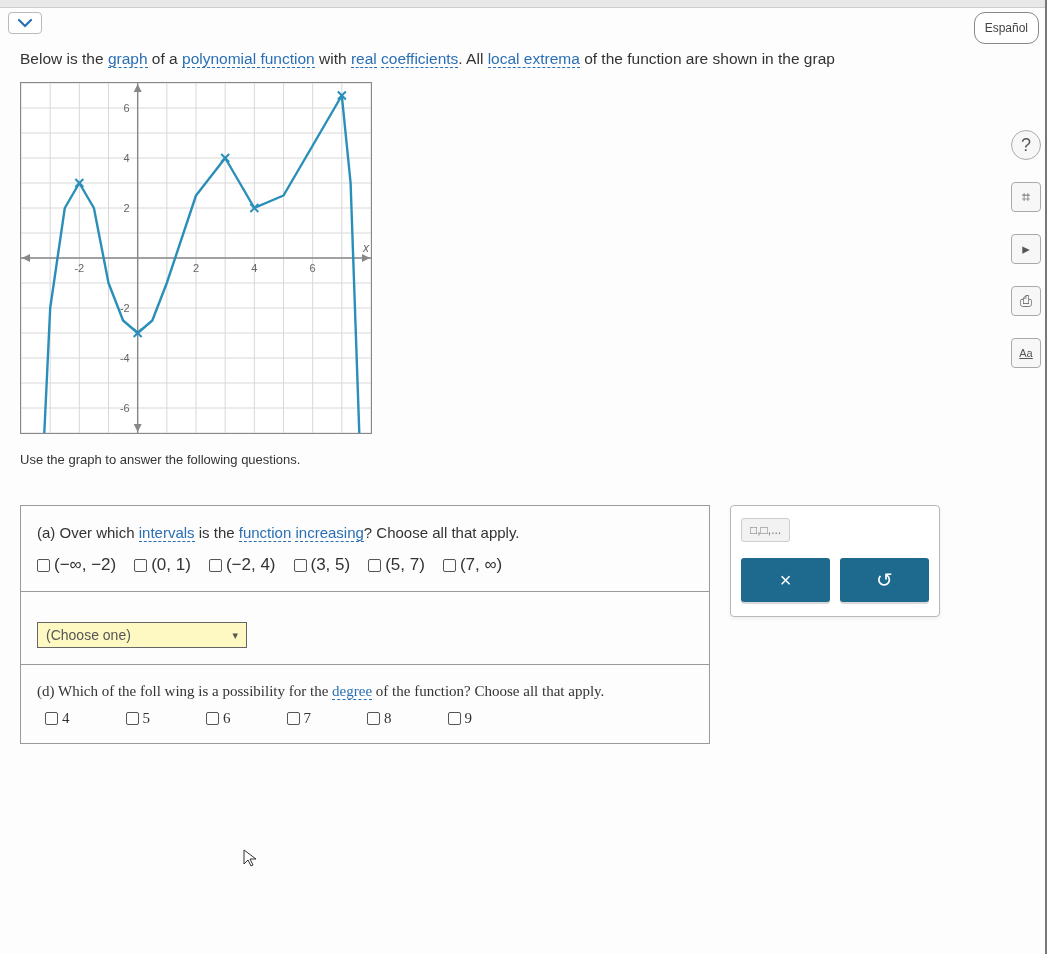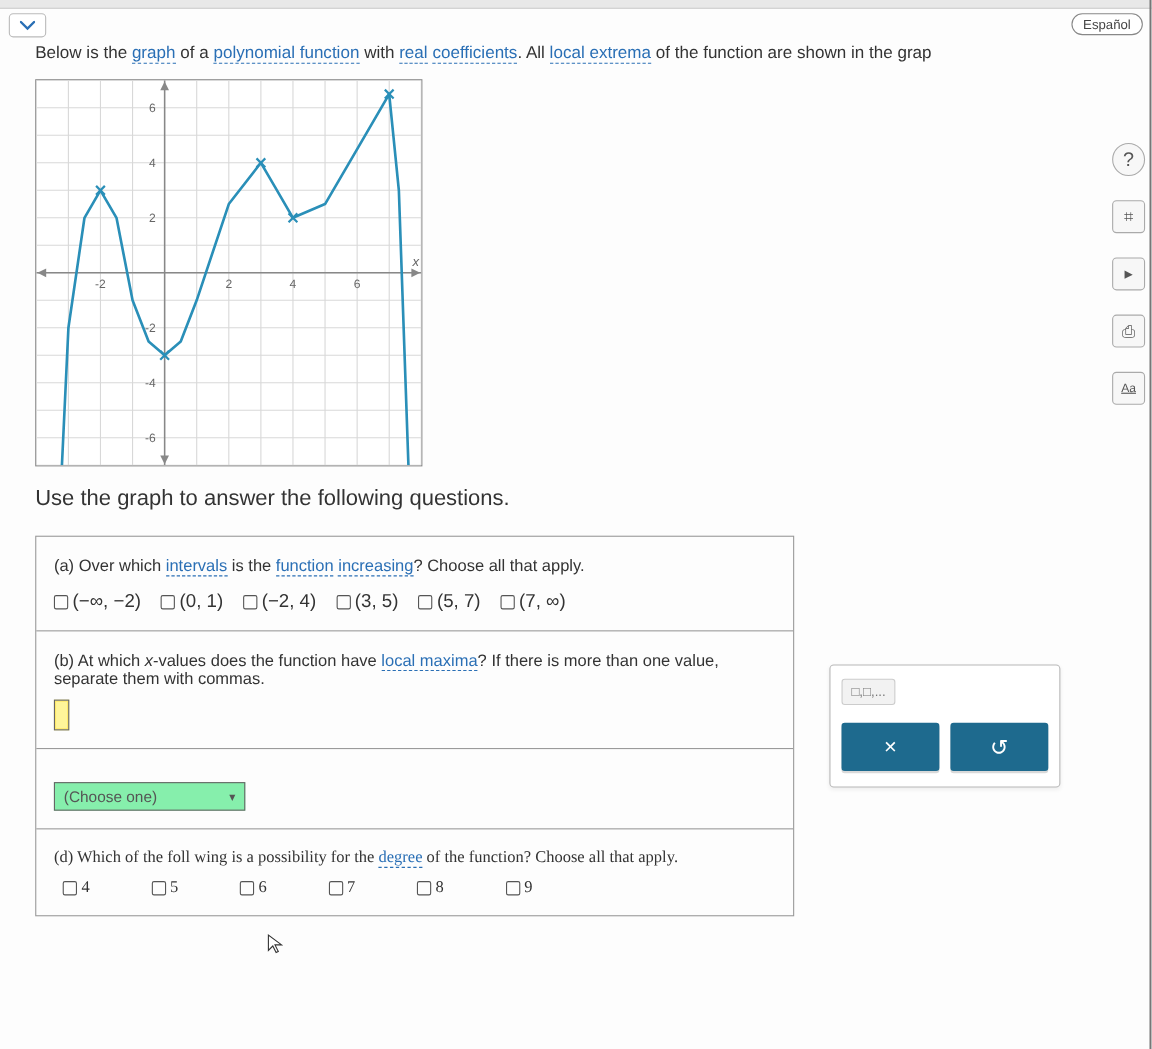--- a/index.html
+++ b/index.html
@@ -35,57 +35,57 @@
     justify-content: center;
     color: #2a6fb5;
     font-size: 14px;
     cursor: pointer;
   }
   .lang-btn {
     margin-left: auto;
     border: 1px solid #888;
     border-radius: 11px;
     padding: 0 10px;
-    height: 20px;
+    height: 32px;
     font-size: 12px;
     color: #444;
     background: #fff;
     display: flex;
     align-items: center;
     cursor: pointer;
   }
   .content {
-    padding: 6px 0 0 32px;
+    padding: 6px 0 0 20px;
   }
   .prompt {
     font-size: 15.5px;
     color: #333;
     padding-right: 4px;
   }
   .glossary {
     color: #2a6fb5;
     border-bottom: 1px dashed #2a6fb5;
     cursor: pointer;
   }
   .graph-frame {
     margin-top: 14px;
     border: 1px solid #888;
     width: 352px;
     height: 352px;
     background: #fff;
   }
   .instr {
     margin-top: 18px;
-    font-size: 20px;
+    font-size: 13px;
   }
   .qa-row {
     display: flex;
-    align-items: center;
-    gap: 32px;
-    margin-top: 22px;
+    align-items: flex-start;
+    gap: 20px;
+    margin-top: 38px;
   }
   .qa-table {
     border: 1px solid #9a9a9a;
     width: 690px;
   }
   .qa-cell {
     border-bottom: 1px solid #9a9a9a;
     padding: 18px 16px 16px 16px;
   }
   .qa-cell:last-child { border-bottom: none; font-family: Liberation Serif, serif; }
@@ -115,27 +115,27 @@
     height: 28px;
     border: 1px solid #666;
     background: #fff59a;
     margin-top: 10px;
     box-shadow: inset 0 0 0 1px #ffe866;
   }
   .select-wrap {
     margin-top: 12px;
     border: 1px solid #666;
     height: 26px;
-    width: 174px;
+    width: 210px;
     display: flex;
     align-items: center;
     padding: 0 8px;
     font-size: 14px;
     color: #555;
-    background: #86efac;
+    background: #fef9c3;
     cursor: pointer;
   }
   .select-wrap .caret {
     margin-left: auto;
     font-size: 11px;
     color: #555;
   }
   .side-palette {
     border: 1px solid #b8b8b8;
     border-radius: 4px;
@@ -340,26 +340,20 @@
               <span class="chk"></span>
               <span>(5, 7)</span>
             </span>
             <span class="opt">
               <span class="chk"></span>
               <span>(7, ∞)</span>
             </span>
           </div>
       </div>
 
-      <div class="qa-cell">
-        <div>
-          <span>(b) At which </span><span style="font-style:italic">x</span><span>-values does the function have </span><span class="glossary">local maxima</span><span>? If there is more than one value, separate them with commas.</span>
-        </div>
-        <div class="ans-input"></div>
-      </div>
 
       <div class="qa-cell">
         <div class="select-wrap">
           <span>(Choose one)</span>
           <span class="caret">▾</span>
         </div>
       </div>
 
       <div class="qa-cell">
         <div>

